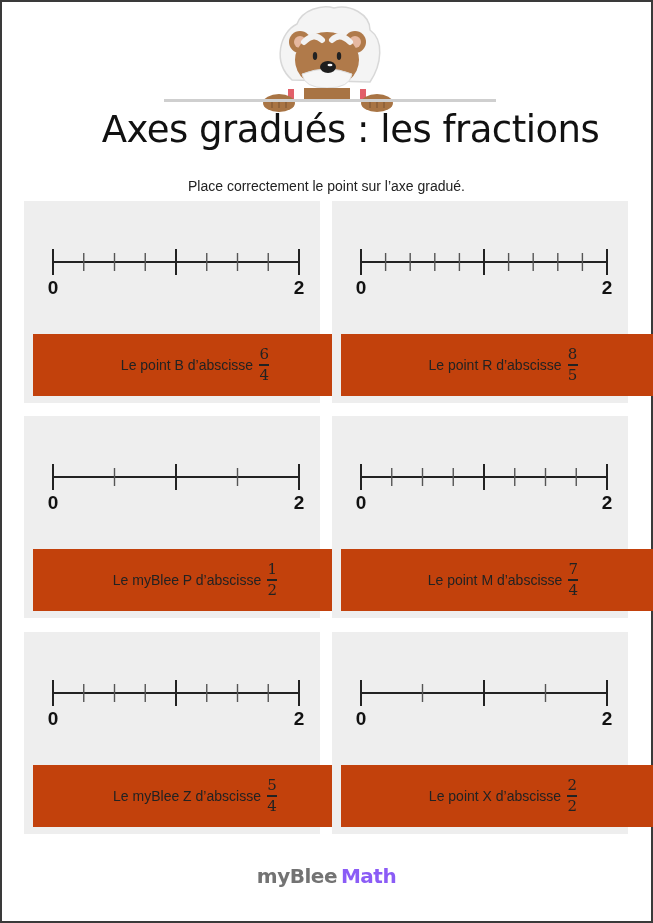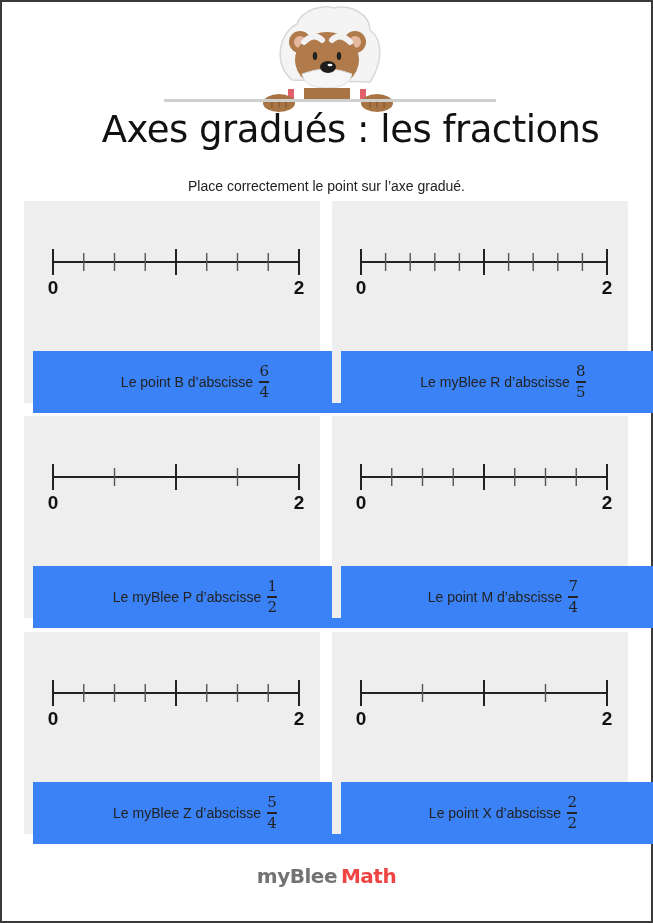--- a/index.html
+++ b/index.html
@@ -27,37 +27,37 @@
       text-align: center; font-size: 14px; color: #222;
       font-family: "Liberation Sans", sans-serif;
     }
     .panel {
       position: absolute; width: 296px; height: 202px;
       background: #eeeeee;
     }
     .panel svg.axis { position: absolute; left: 0; top: 0; }
     .answer {
       position: absolute; left: 9px; top: 133px; width: 324px; height: 62px;
-      background: #3b82f6;
+      background: #c2410c;
       display: flex; align-items: center; justify-content: center;
-      font-size: 14px; color: #222; margin-top: 17px;
+      font-size: 14px; color: #222;
     }
     .answer .frac {
       display: inline-flex; flex-direction: column; align-items: center;
       margin-left: 6px; font-family: "DejaVu Serif", serif; font-size: 15px;
       line-height: 17px;
     }
     .answer .frac .bar { width: 10px; height: 2px; background: #222; margin: 1px 0; }
     .logo {
       position: absolute; left: 0; right: 0; top: 862px; text-align: center;
       font-size: 20px; font-weight: bold; font-family: "DejaVu Sans", sans-serif;
       letter-spacing: -0.5px;
     }
     .logo .a { color: #737373; }
-    .logo .b { color: #ef4444; margin-left: 4px; }
+    .logo .b { color: #8b5cf6; margin-left: 4px; }
   </style>
 </head>
 <body>
 
 <div class="page">
 
   <svg class="mascot" viewBox="0 0 150 112" width="150" height="112">
 
     <path d="M40 78 C20 60 28 30 45 22 C50 8 70 2 82 6 C98 2 118 12 118 28 C132 38 130 62 118 80 Z" fill="#f4f4f4" stroke="#d8d8d8" stroke-width="1.5"></path>
 
@@ -129,21 +129,21 @@
         <line x1="152" y1="48" x2="152" y2="74" stroke="#222" stroke-width="2"></line>
         <line x1="176.6" y1="52" x2="176.6" y2="70" stroke="#555" stroke-width="1.4"></line>
         <line x1="201.2" y1="52" x2="201.2" y2="70" stroke="#555" stroke-width="1.4"></line>
         <line x1="225.8" y1="52" x2="225.8" y2="70" stroke="#555" stroke-width="1.4"></line>
         <line x1="250.4" y1="52" x2="250.4" y2="70" stroke="#555" stroke-width="1.4"></line>
         <line x1="275" y1="48" x2="275" y2="74" stroke="#222" stroke-width="2"></line>
         <text x="29" y="93" text-anchor="middle" font-family="Liberation Sans, sans-serif" font-size="19" font-weight="bold" fill="#111">0</text>
         <text x="275" y="93" text-anchor="middle" font-family="Liberation Sans, sans-serif" font-size="19" font-weight="bold" fill="#111">2</text>
       </svg>
     <div class="answer">
-      <span>Le myBlee R d’abscisse</span>
+      <span>Le point R d’abscisse</span>
       <span class="frac">
         <span>8</span>
         <span class="bar"></span>
         <span>5</span>
       </span>
     </div>
   </div>
 
   <div class="panel" style="left:22px; top:414px;">
     <svg class="axis" width="296" height="110">

